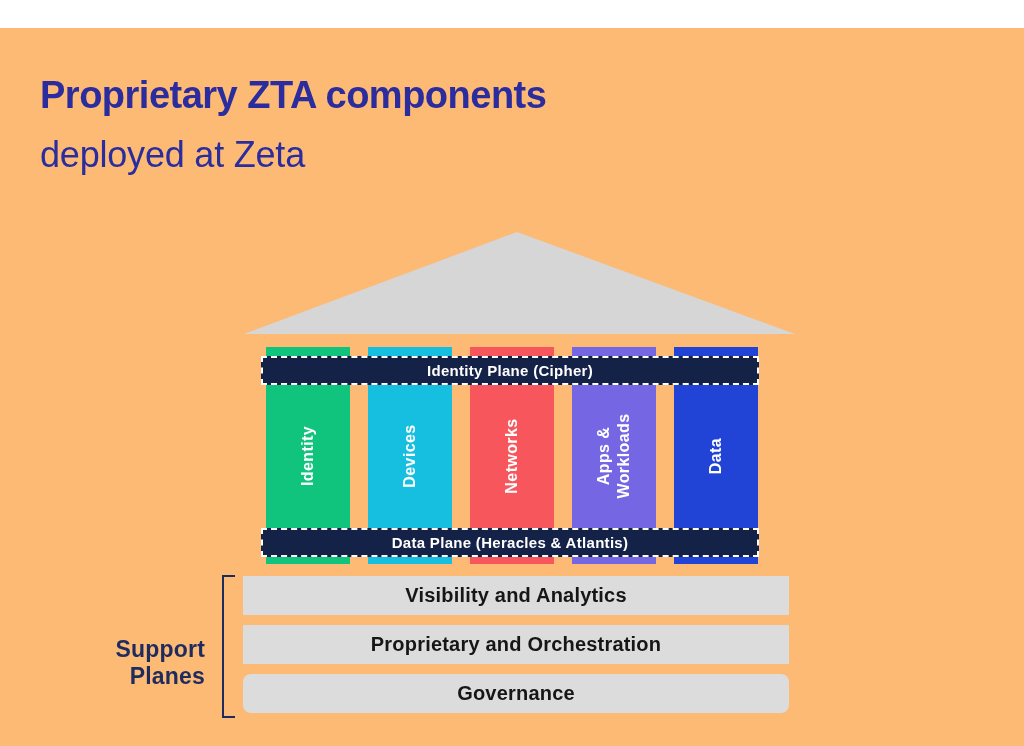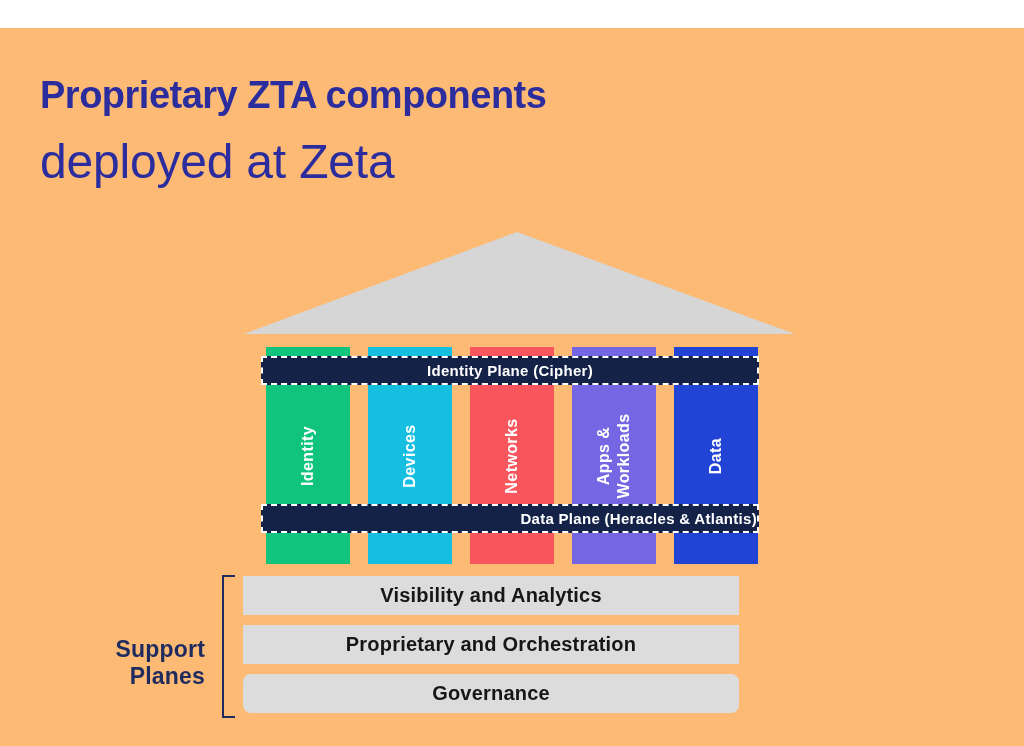--- a/index.html
+++ b/index.html
@@ -18,21 +18,21 @@
     position: absolute;
     left: 40px; top: 46px;
     font-size: 38px;
     font-weight: 800;
     letter-spacing: -0.5px;
     color: #2b2d9e;
   }
   .title-line2 {
     position: absolute;
     left: 40px; top: 106px;
-    font-size: 48px;
+    font-size: 36px;
     font-weight: 400;
     letter-spacing: -0.2px;
     color: #2b2d9e;
   }
 
   
   .roof-svg {
     position: absolute;
     left: 238px; top: 200px;
     width: 564px; height: 108px;
@@ -78,27 +78,27 @@
     z-index: 2;
     display: flex;
     align-items: center;
     justify-content: center;
     color: #ffffff;
     font-weight: 700;
     font-size: 15px;
     letter-spacing: 0.3px;
   }
   .control-bar { top: 328px; }
-  .data-bar   { top: 476px; justify-content: flex-end; }
+  .data-bar   { top: 500px; }
 
   
   .support-bar {
     position: absolute;
     left: 243px;
-    width: 496px;
+    width: 546px;
     height: 39px;
     display: flex;
     align-items: center;
     justify-content: center;
     color: #161616;
     font-weight: 700;
     font-size: 20px;
     letter-spacing: 0.2px;
   }
   .support-bar-1 { top: 548px; }

